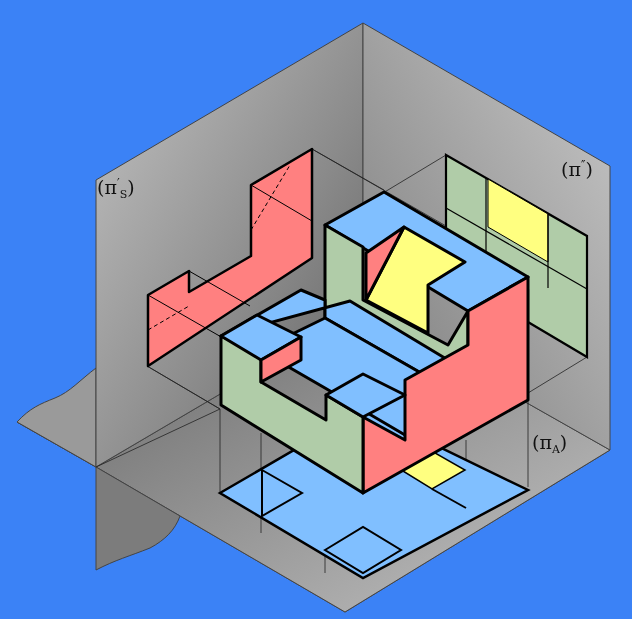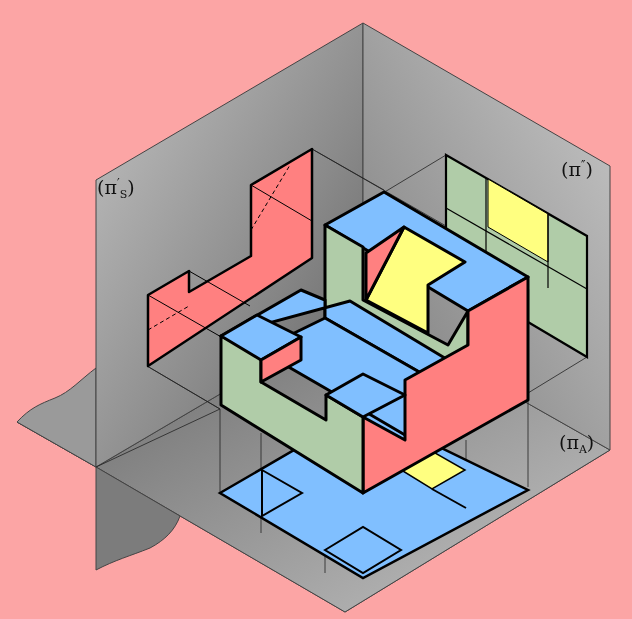--- a/index.html
+++ b/index.html
@@ -1,16 +1,16 @@
 <!DOCTYPE html>
 <html><head>
 <meta charset="utf-8">
 <style>
   html,body{margin:0;padding:0;background:#ffffff;}
-  .wrap{position:relative;width:632px;height:619px;overflow:hidden;background:#fca5a5;}
+  .wrap{position:relative;width:632px;height:619px;overflow:hidden;background:#3b82f6;}
   svg{position:absolute;left:0;top:0;}
   .lbl{position:absolute;font-family:"DejaVu Serif","Liberation Serif",serif;font-size:19px;color:#111;line-height:1;}
   .lbl sub{font-size:11px;vertical-align:-4px;}
   .lbl sup{font-size:12px;vertical-align:6px;}
 </style>
 </head>
 <body>
 
 <div class="wrap">
 <svg width="632" height="619" viewBox="0 0 632 619">
@@ -103,14 +103,14 @@
     <polygon points="221,336 221,405 363,493 363,417 326,395 326,420 261,382 261,353" fill="#b0cca8"></polygon>
 
     <polygon points="221,336 257,315 301,337 261,360" fill="#80bfff"></polygon>
     <polygon points="261,360 301,337 301,360 261,382" fill="#ff8080"></polygon>
     <polygon points="326,395 363,374 405,395 363,417" fill="#80bfff"></polygon>
   </g>
 </svg>
 
 <div class="lbl" style="left:97px;top:178px;"><span>(π</span><sup>′</sup><sub>S</sub><span>)</span></div>
 <div class="lbl" style="left:561px;top:160px;"><span>(π</span><sup>″</sup><span>)</span></div>
-<div class="lbl" style="left:559px;top:433px;text-align:right;"><span>(π</span><sub>A</sub><span>)</span></div>
+<div class="lbl" style="left:532px;top:433px;text-align:right;"><span>(π</span><sub>A</sub><span>)</span></div>
 </div>
 
 </body></html>

